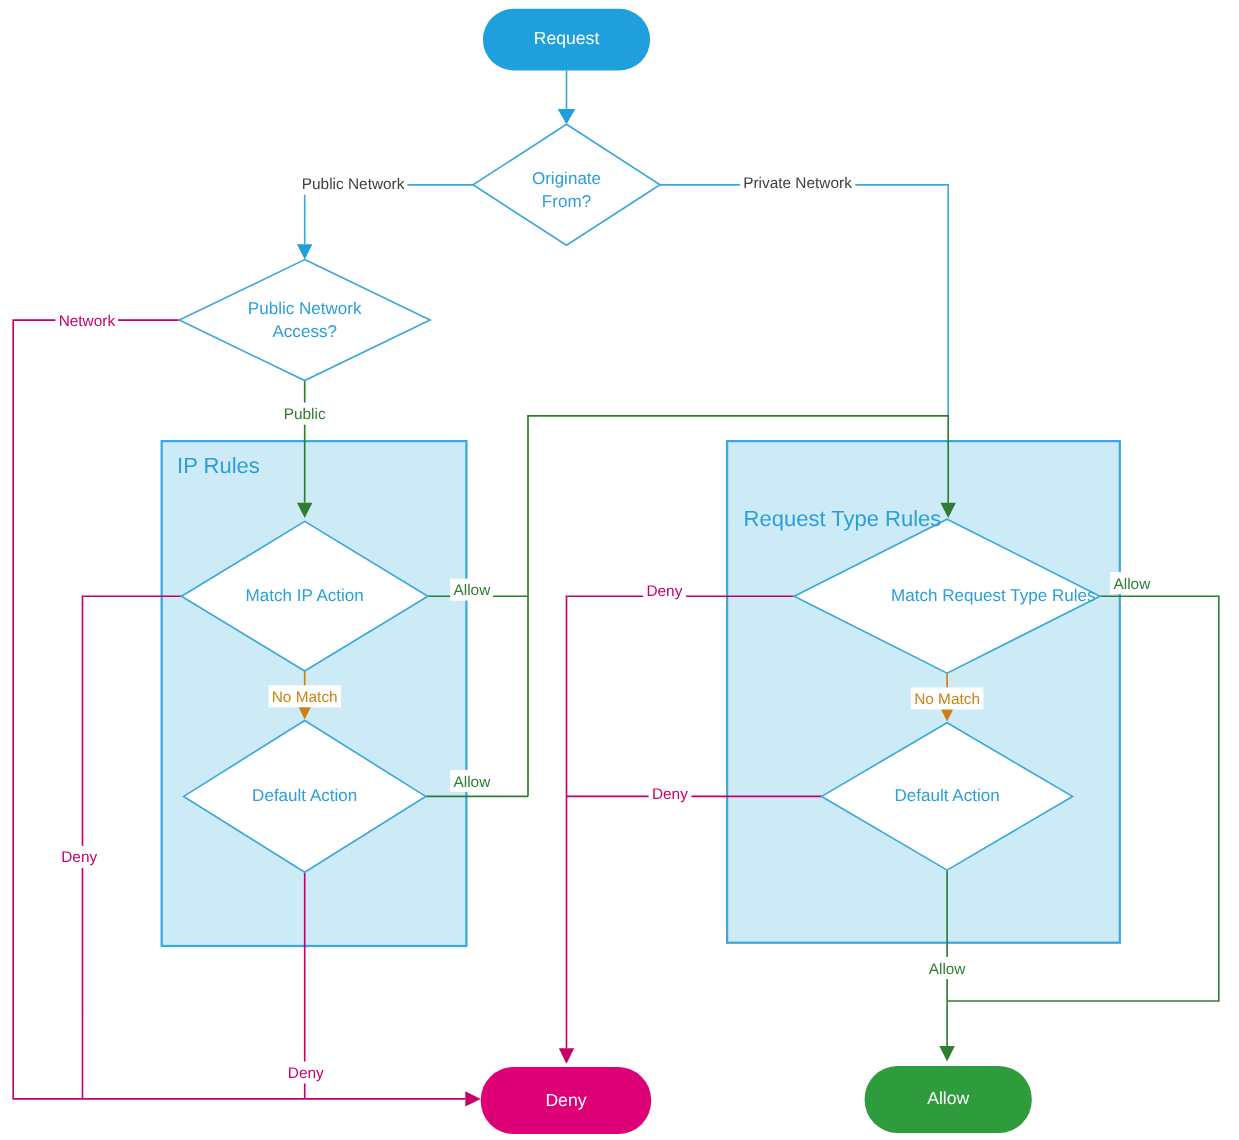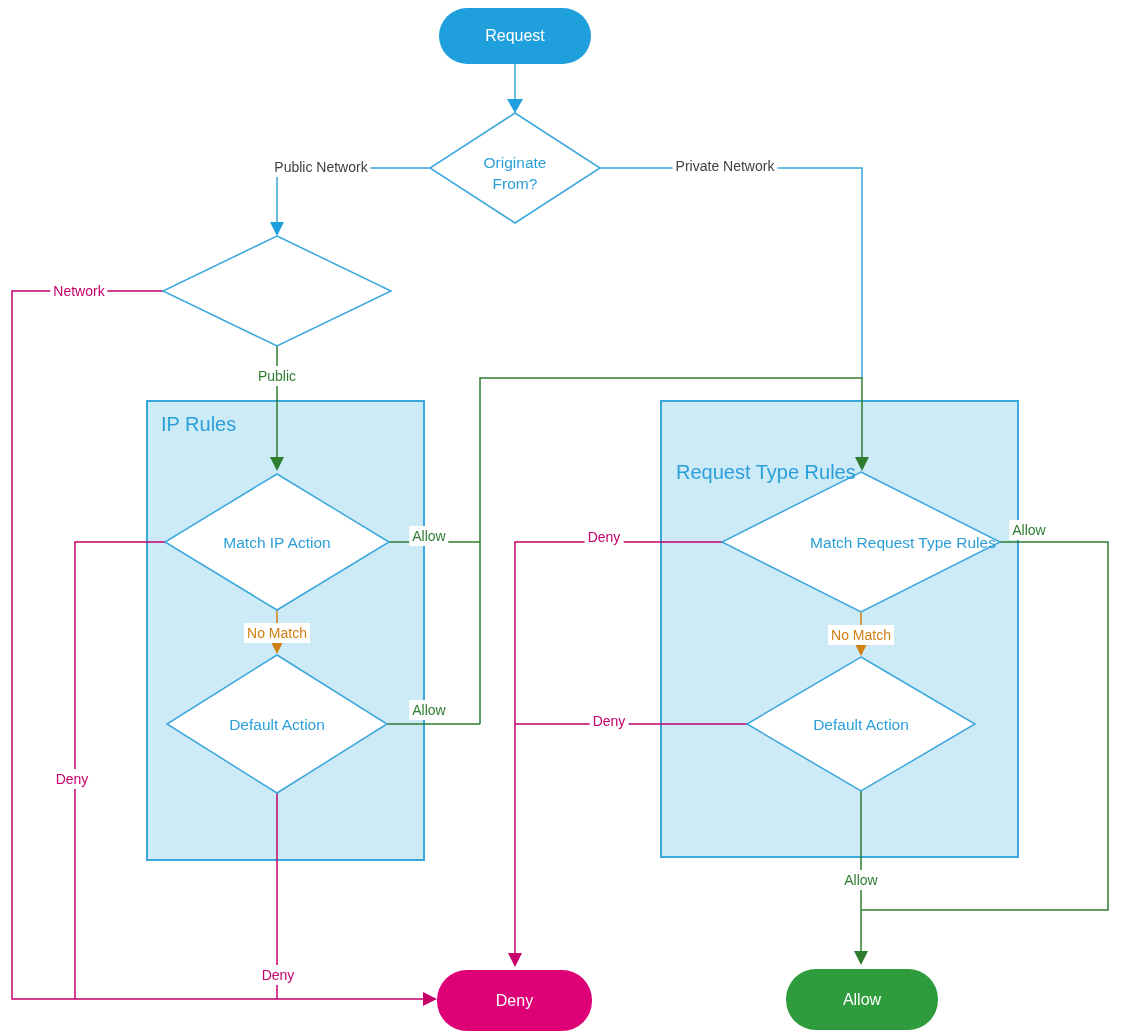--- a/index.html
+++ b/index.html
@@ -134,20 +134,21 @@
     <span>Request</span>
   </div>
   <div class="pill magenta" style="left:437px;top:970px;width:155px;height:61px;border-radius:30px;">
     <span>Deny</span>
   </div>
   <div class="pill green" style="left:786px;top:969px;width:152px;height:61px;border-radius:30px;">
     <span>Allow</span>
   </div>
 
   <div class="dlabel" style="left:515px;top:157px;max-width:100px;margin-top:16px;">Originate From?</div>
+  <div class="dlabel" style="left:277px;top:291px;max-width:145px;">Public Network Access?</div>
   <div class="dlabel" style="left:277px;top:542px;">Match IP Action</div>
   <div class="dlabel" style="left:277px;top:724px;">Default Action</div>
   <div class="dlabel" style="left:861px;top:542px;margin-left:42px;">Match Request Type Rules</div>
   <div class="dlabel" style="left:861px;top:724px;">Default Action</div>
 
   <div class="elabel dark" style="left:321px;top:167px;">Public Network</div>
   <div class="elabel dark" style="left:725px;top:166px;">Private Network</div>
   <div class="elabel magenta" style="left:79px;top:291px;">Network</div>
   <div class="elabel green" style="left:277px;top:376px;">Public</div>
   <div class="elabel green" style="left:429px;top:536px;">Allow</div>

